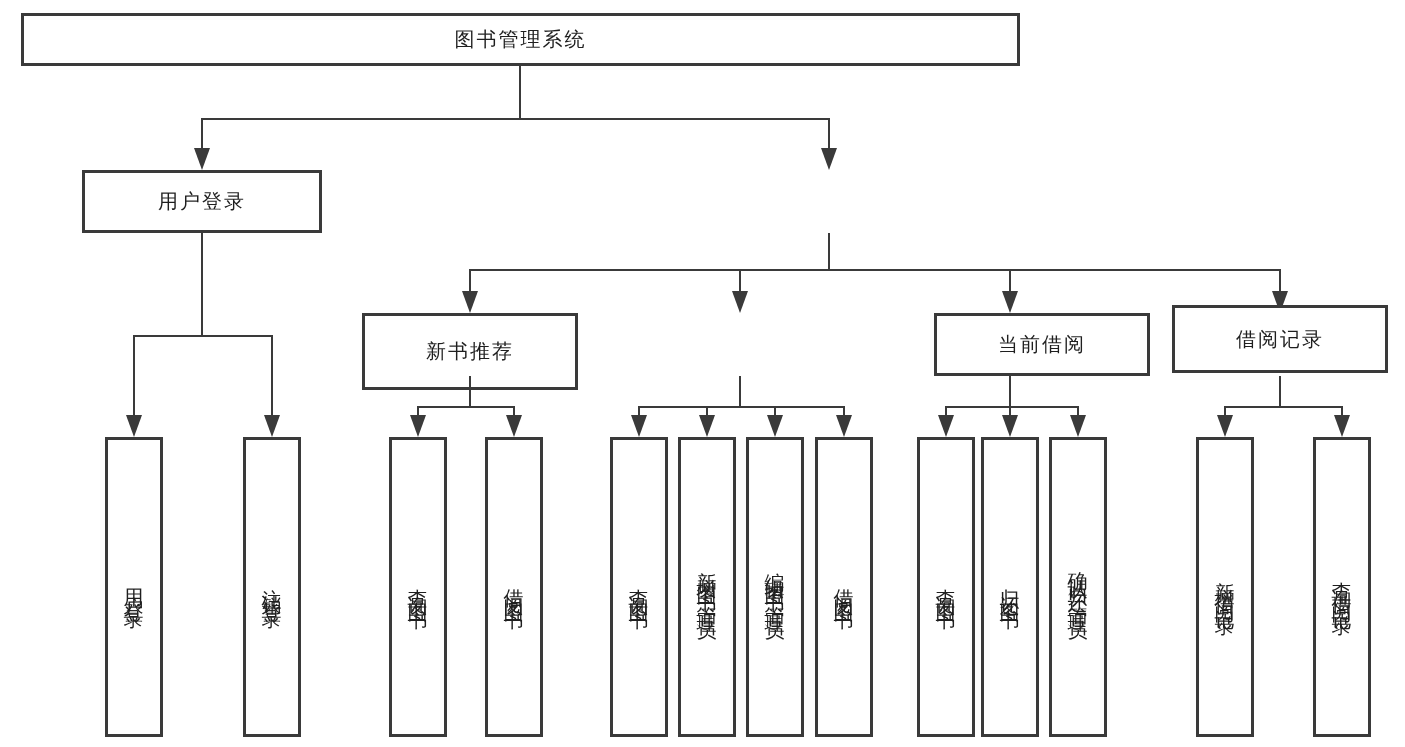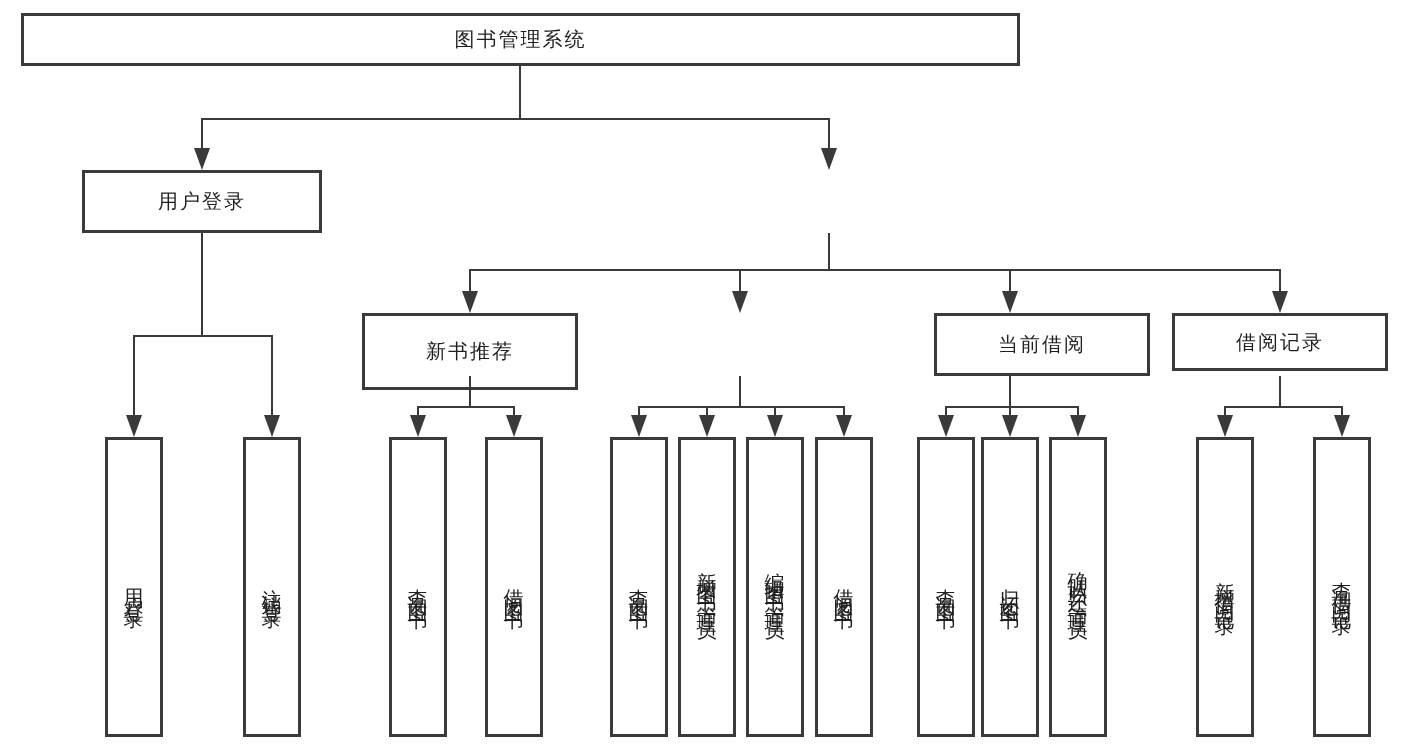--- a/index.html
+++ b/index.html
@@ -102,21 +102,21 @@
   <div class="ah" style="left:462px; top:291px;"></div>
   <div class="v" style="left:739px; top:269px; height:24px;"></div>
   <div class="ah" style="left:732px; top:291px;"></div>
   <div class="v" style="left:1009px; top:269px; height:24px;"></div>
   <div class="ah" style="left:1002px; top:291px;"></div>
   <div class="v" style="left:1279px; top:269px; height:24px;"></div>
   <div class="ah" style="left:1272px; top:291px;"></div>
 
   <div class="box" style="left:362px; top:313px; width:216px; height:77px;text-align:right;">新书推荐</div>
   <div class="box" style="left:902px; top:313px; width:216px; height:63px;margin-left:32px;">当前借阅</div>
-  <div class="box" style="left:1172px; top:313px; width:216px; height:58px;">借阅记录</div>
+  <div class="box" style="left:1172px; top:305px; width:216px; height:68px;">借阅记录</div>
 
   <div class="v" style="left:469px; top:376px; height:32px;"></div>
   <div class="h" style="left:417px; top:406px; width:98px;"></div>
   <div class="v" style="left:417px; top:406px; height:11px;"></div>
   <div class="ah" style="left:410px; top:415px;"></div>
   <div class="v" style="left:513px; top:406px; height:11px;"></div>
   <div class="ah" style="left:506px; top:415px;"></div>
 
   <div class="v" style="left:739px; top:376px; height:32px;"></div>
   <div class="h" style="left:638px; top:406px; width:207px;"></div>

